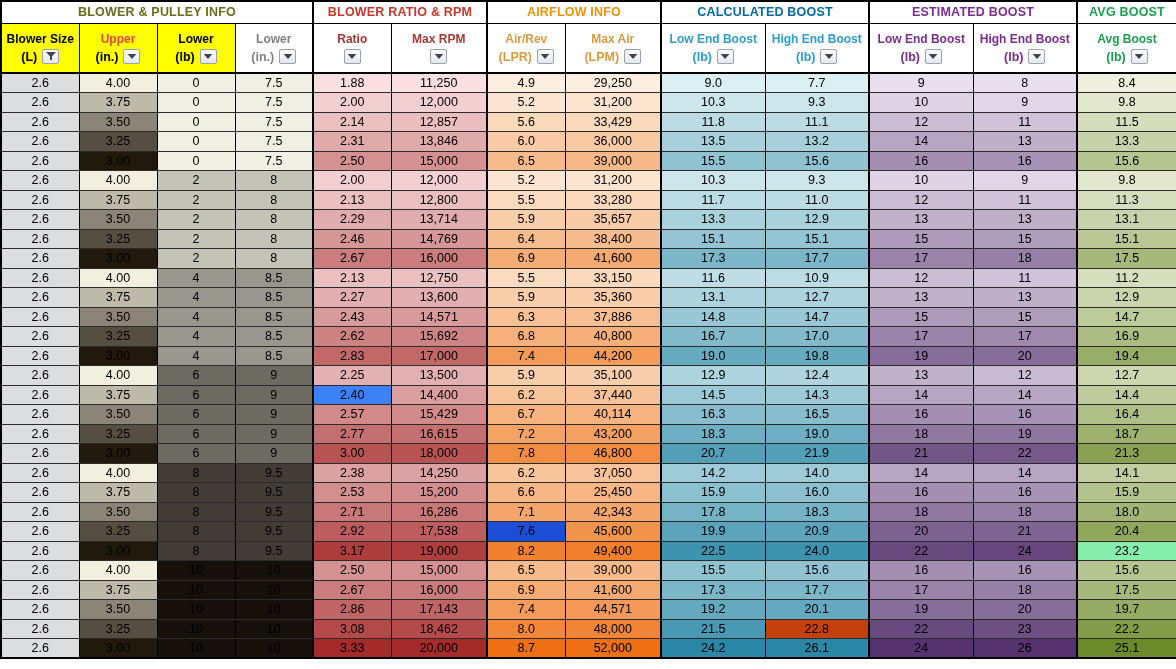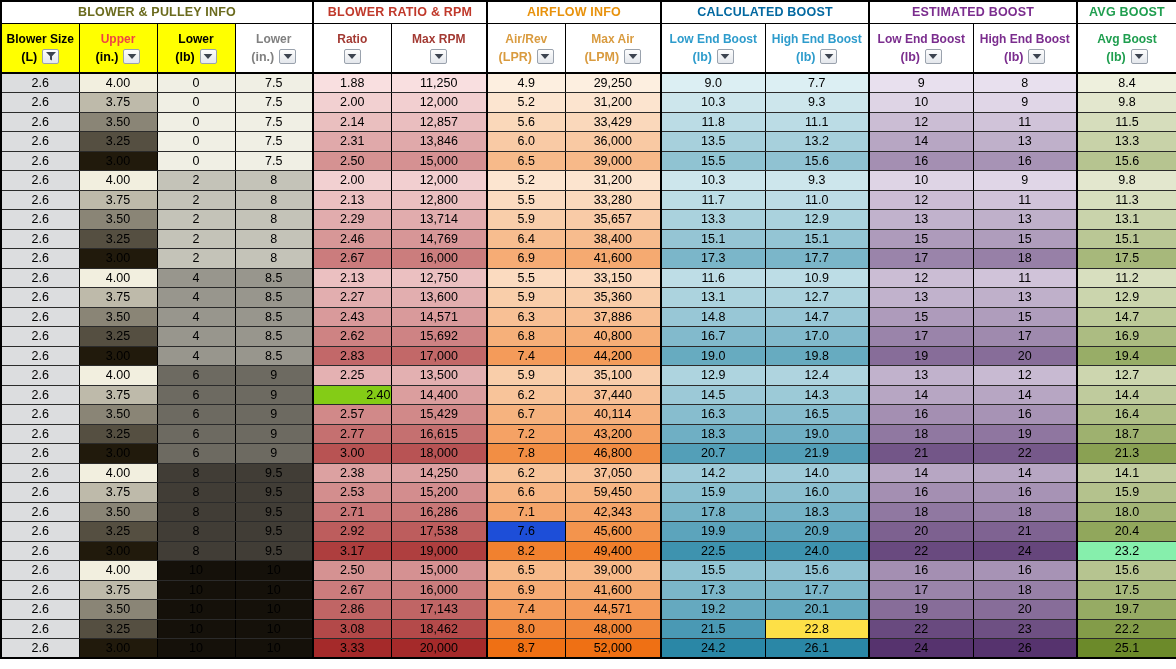--- a/index.html
+++ b/index.html
@@ -559,21 +559,21 @@
           <td class="grp-end" style="background: rgb(175, 212, 223);"><span>12.4</span></td>
           <td class="grp-start" style="background: rgb(193, 178, 204);"><span>13</span></td>
           <td class="grp-end" style="background: rgb(200, 186, 210);"><span>12</span></td>
           <td class="grp-start grp-end" style="background: rgb(205, 214, 175);"><span>12.7</span></td>
         </tr>
         <tr class="data-row">
           <td class="grp-start" style="background: rgb(220, 221, 223);"><span>2.6</span></td>
           <td style="background: rgb(190, 186, 170);"><span>3.75</span></td>
           <td class="lt" style="background: rgb(109, 106, 97);"><span>6</span></td>
           <td class="grp-end lt" style="background: rgb(109, 106, 97);"><span>9</span></td>
-          <td class="grp-start" style="background: #84cc16; text-align: right;"><span>2.40</span></td>
+          <td class="grp-start" style="background: #3b82f6;"><span>2.40</span></td>
           <td class="grp-end num-right" style="background: rgb(219, 158, 158);"><span>14,400</span></td>
           <td class="grp-start" style="background: rgb(248, 196, 154);"><span>6.2</span></td>
           <td class="grp-end num-right" style="background: rgb(248, 193, 151);"><span>37,440</span></td>
           <td class="grp-start" style="background: rgb(156, 201, 215);"><span>14.5</span></td>
           <td class="grp-end" style="background: rgb(156, 202, 215);"><span>14.3</span></td>
           <td class="grp-start" style="background: rgb(183, 166, 195);"><span>14</span></td>
           <td class="grp-end" style="background: rgb(183, 166, 195);"><span>14</span></td>
           <td class="grp-start grp-end" style="background: rgb(191, 203, 157);"><span>14.4</span></td>
         </tr>
         <tr class="data-row">
@@ -637,21 +637,21 @@
           <td class="grp-start grp-end" style="background: rgb(194, 205, 160);"><span>14.1</span></td>
         </tr>
         <tr class="data-row">
           <td class="grp-start" style="background: rgb(220, 221, 223);"><span>2.6</span></td>
           <td style="background: rgb(190, 186, 170);"><span>3.75</span></td>
           <td class="lt" style="background: rgb(65, 61, 54);"><span>8</span></td>
           <td class="grp-end lt" style="background: rgb(65, 61, 54);"><span>9.5</span></td>
           <td class="grp-start" style="background: rgb(211, 142, 142);"><span>2.53</span></td>
           <td class="grp-end num-right" style="background: rgb(211, 141, 142);"><span>15,200</span></td>
           <td class="grp-start" style="background: rgb(247, 182, 133);"><span>6.6</span></td>
-          <td class="grp-end num-right" style="background: rgb(247, 182, 132);"><span>59,450</span></td>
+          <td class="grp-end num-right" style="background: rgb(247, 182, 132);"><span>25,450</span></td>
           <td class="grp-start" style="background: rgb(139, 192, 208);"><span>15.9</span></td>
           <td class="grp-end" style="background: rgb(140, 192, 208);"><span>16.0</span></td>
           <td class="grp-start" style="background: rgb(164, 143, 178);"><span>16</span></td>
           <td class="grp-end" style="background: rgb(167, 147, 181);"><span>16</span></td>
           <td class="grp-start grp-end" style="background: rgb(180, 194, 141);"><span>15.9</span></td>
         </tr>
         <tr class="data-row">
           <td class="grp-start" style="background: rgb(220, 221, 223);"><span>2.6</span></td>
           <td style="background: rgb(138, 133, 118);"><span>3.50</span></td>
           <td class="lt" style="background: rgb(65, 61, 54);"><span>8</span></td>
@@ -744,21 +744,21 @@
         <tr class="data-row">
           <td class="grp-start" style="background: rgb(220, 221, 223);"><span>2.6</span></td>
           <td class="lt" style="background: rgb(85, 79, 65);"><span>3.25</span></td>
           <td class="lt" style="background: rgb(21, 17, 10);"><span>10</span></td>
           <td class="grp-end lt" style="background: rgb(21, 17, 10);"><span>10</span></td>
           <td class="grp-start lt" style="background: rgb(179, 73, 73);"><span>3.08</span></td>
           <td class="grp-end num-right lt" style="background: rgb(180, 74, 74);"><span>18,462</span></td>
           <td class="grp-start" style="background: rgb(242, 135, 58);"><span>8.0</span></td>
           <td class="grp-end num-right" style="background: rgb(241, 134, 56);"><span>48,000</span></td>
           <td class="grp-start" style="background: rgb(74, 153, 180);"><span>21.5</span></td>
-          <td class="grp-end" style="background: #fde047;"><span>22.8</span></td>
+          <td class="grp-end" style="background: #c2410c;"><span>22.8</span></td>
           <td class="grp-start lt" style="background: rgb(105, 74, 127);"><span>22</span></td>
           <td class="grp-end lt" style="background: rgb(110, 80, 131);"><span>23</span></td>
           <td class="grp-start grp-end" style="background: rgb(131, 156, 73);"><span>22.2</span></td>
         </tr>
         <tr class="data-row">
           <td class="grp-start" style="background: rgb(220, 221, 223);"><span>2.6</span></td>
           <td class="lt" style="background: rgb(33, 26, 12);"><span>3.00</span></td>
           <td class="lt" style="background: rgb(21, 17, 10);"><span>10</span></td>
           <td class="grp-end lt" style="background: rgb(21, 17, 10);"><span>10</span></td>
           <td class="grp-start lt" style="background: rgb(165, 42, 42);"><span>3.33</span></td>

